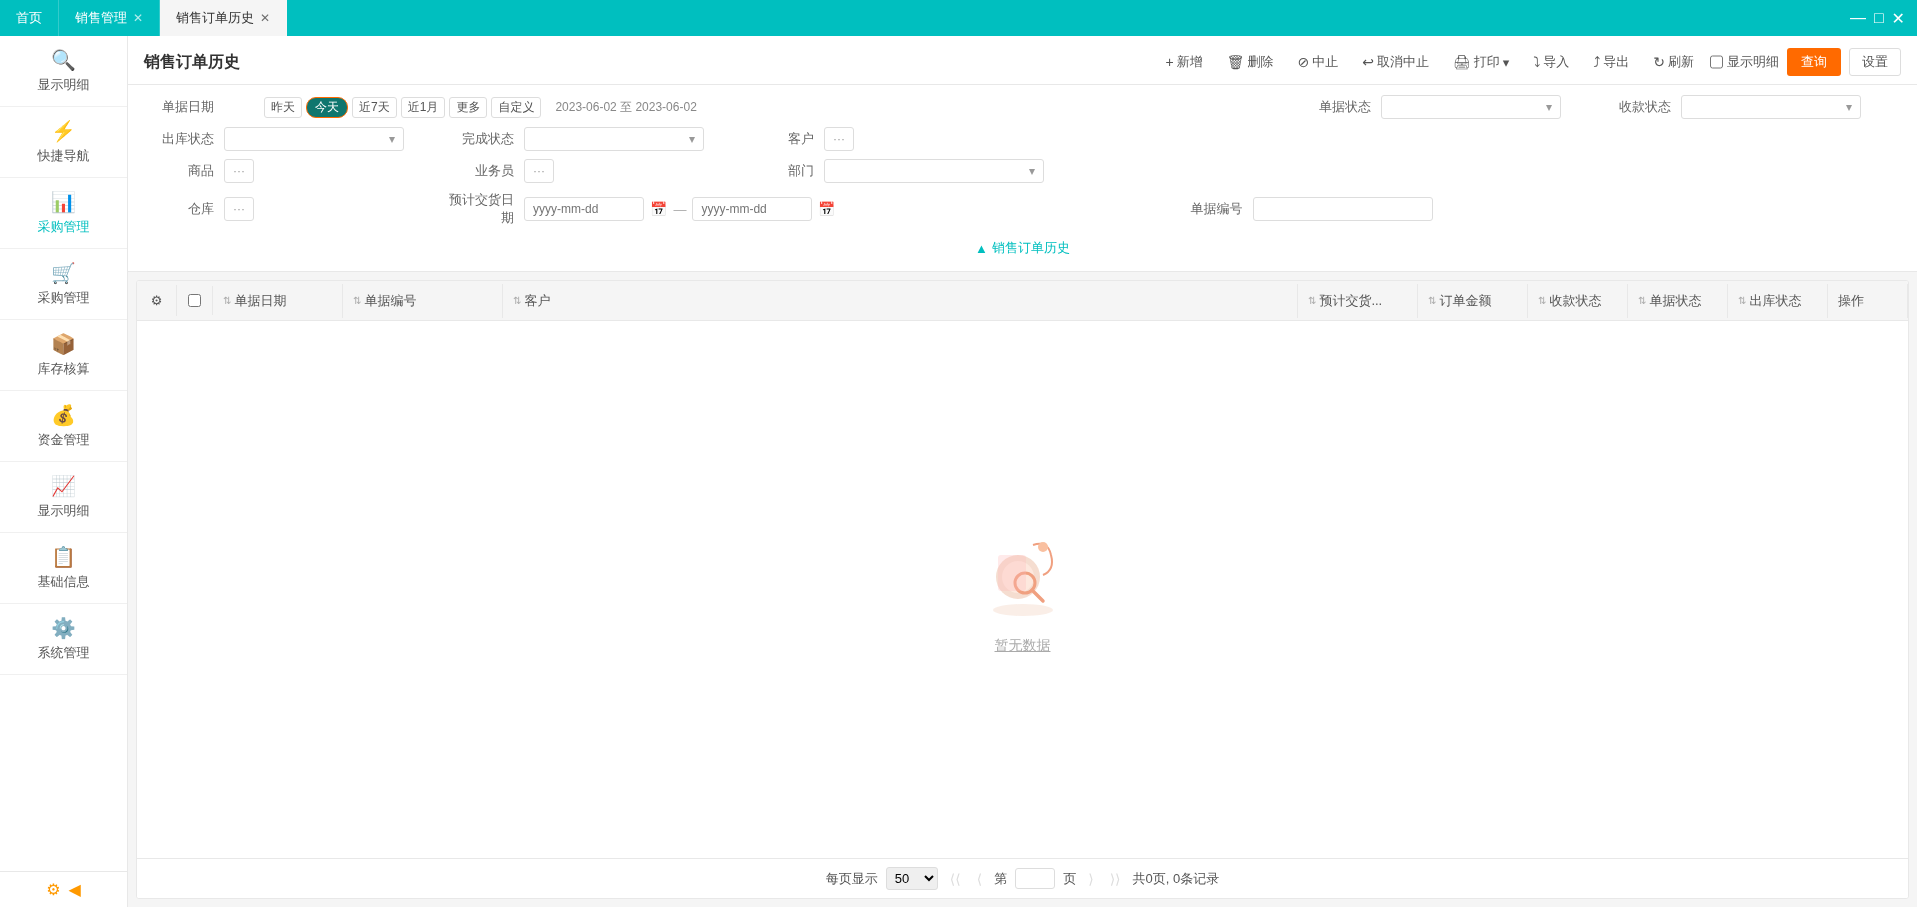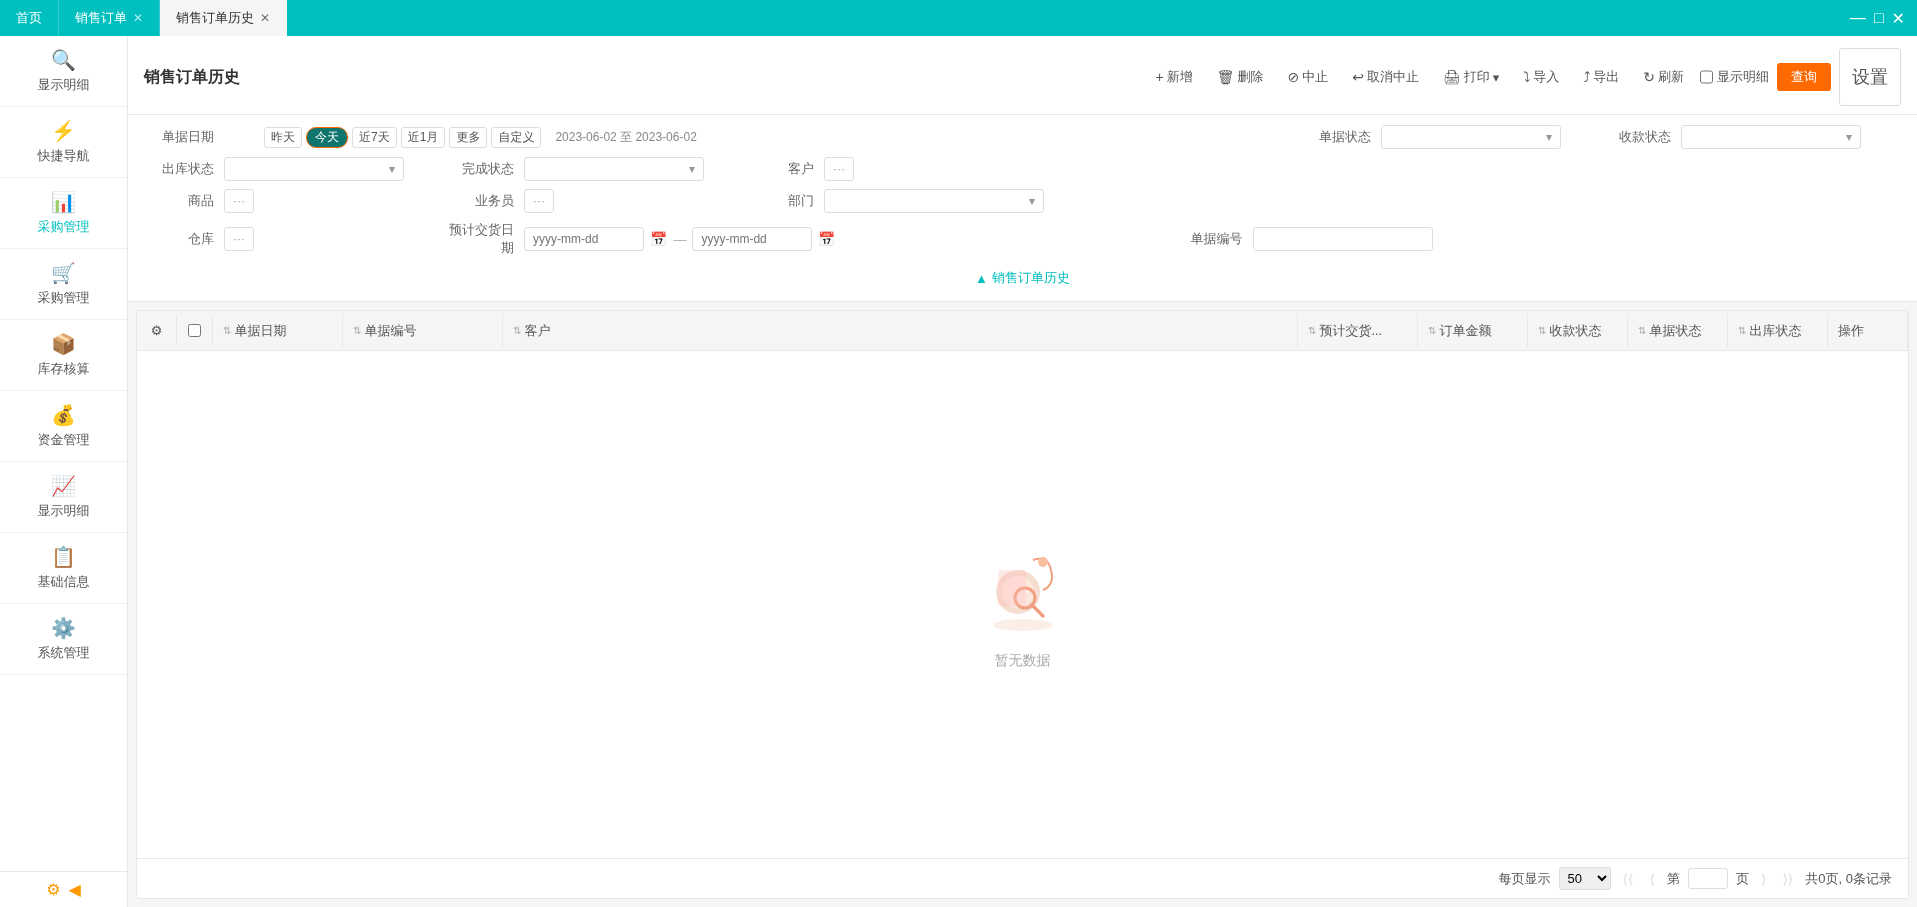--- a/index.html
+++ b/index.html
@@ -144,23 +144,23 @@
       padding: 5px 14px;
       border: none;
       cursor: pointer;
       font-size: 13px;
     }
     .toolbar-btn-secondary {
       background: white;
       color: #555;
       border: 1px solid #ddd;
       border-radius: 3px;
-      padding: 16px 12px;
-      cursor: pointer;
-      font-size: 18px;
+      padding: 4px 12px;
+      cursor: pointer;
+      font-size: 13px;
     }
     .checkbox-label {
       display: flex;
       gap: 4px;
       color: #555;
       font-size: 12px;
       cursor: pointer;
     }
 
     
@@ -318,27 +318,28 @@
       padding: 60px 0;
     }
     .empty-icon {
       width: 100px;
       height: 100px;
       margin-bottom: 12px;
     }
     .empty-text {
       color: #aaa;
       font-size: 14px;
+      text-decoration: underline;
     }
 
     
     .table-footer {
       display: flex;
       align-items: center;
-      justify-content: flex-end;
+      justify-content: center;
       padding: 8px 16px;
       border-top: 1px solid #e8e8e8;
       gap: 8px;
       background: white;
       font-size: 13px;
       color: #555;
     }
     .pagination-input {
       width: 40px;
       border: 1px solid #ddd;
@@ -367,21 +368,21 @@
     .cal-icon { color: #ccc; font-size: 14px; cursor: pointer; }
   </style>
 </head>
 <body>
 
 <div class="top-bar">
   <div class="tab-item">
     <span>首页</span>
   </div>
   <div class="tab-item">
-    <span>销售订单</span>
+    <span>销售管理</span>
     <span class="tab-close">✕</span>
   </div>
   <div class="tab-item active">
     <span>销售订单历史</span>
     <span class="tab-close">✕</span>
   </div>
   <div class="top-bar-right">
     <span class="top-bar-icon">—</span>
     <span class="top-bar-icon">□</span>
     <span class="top-bar-icon">✕</span>

